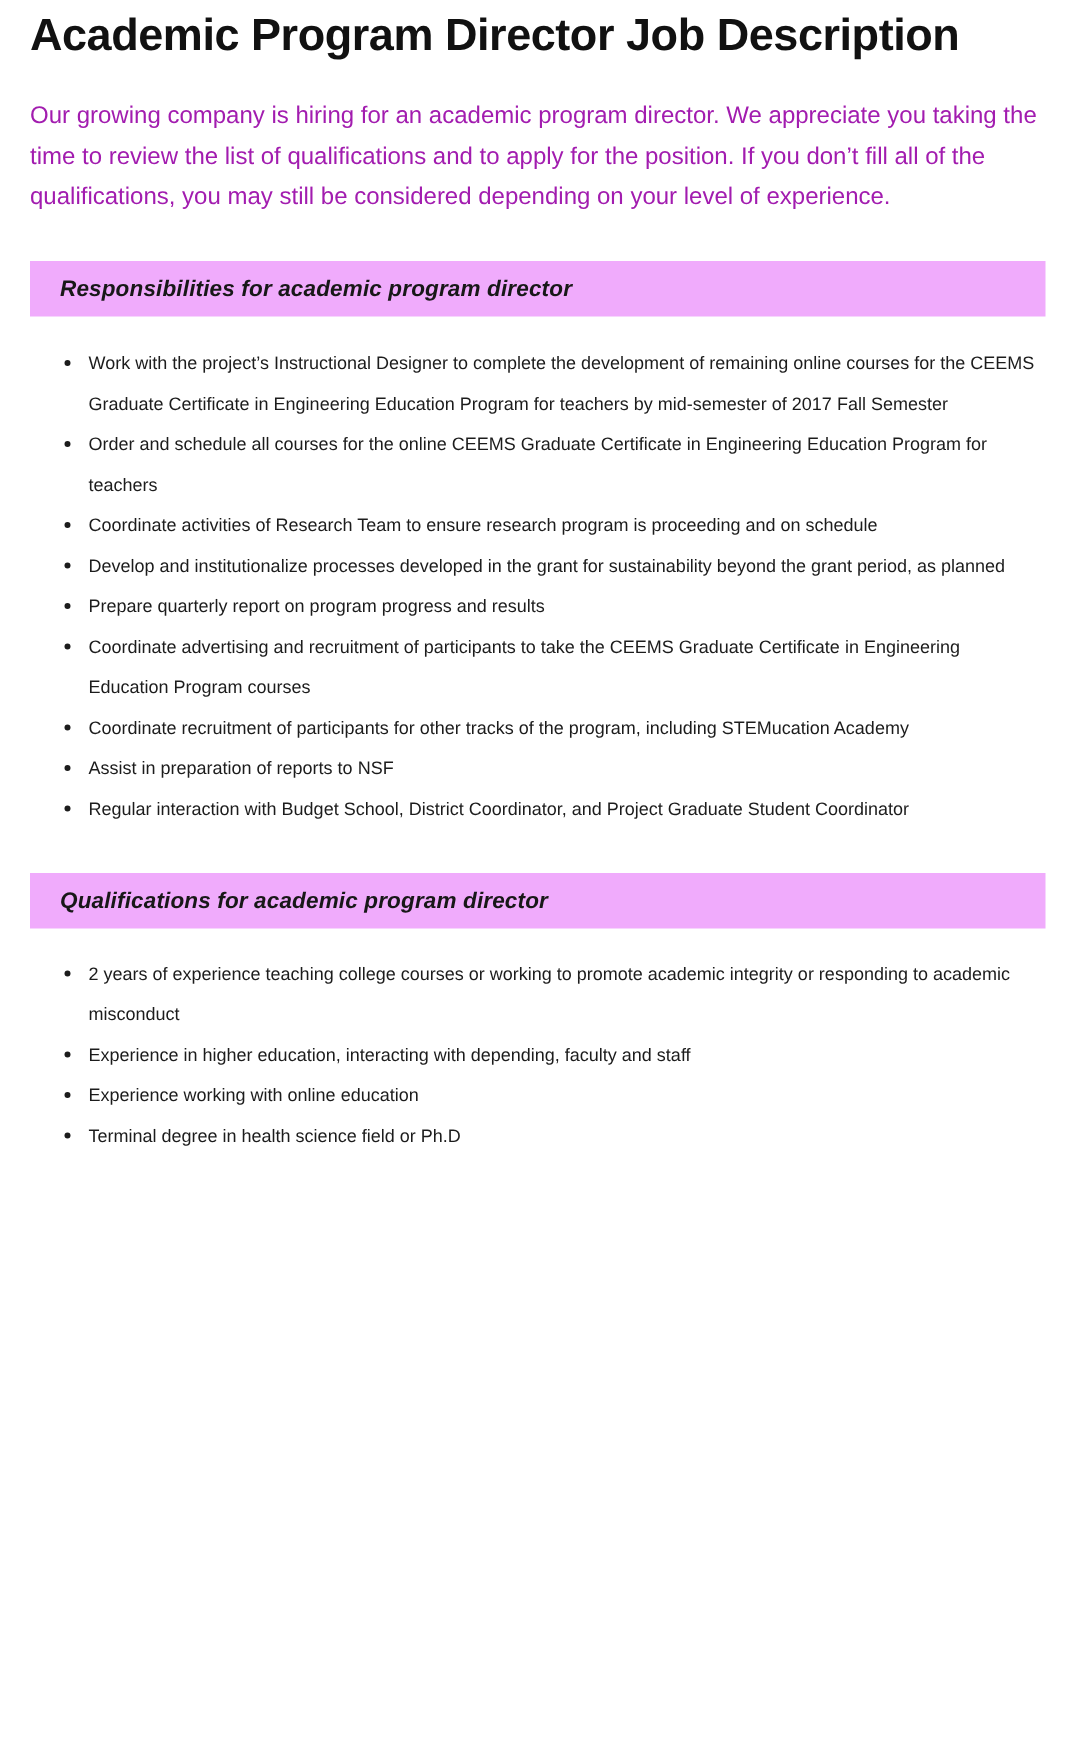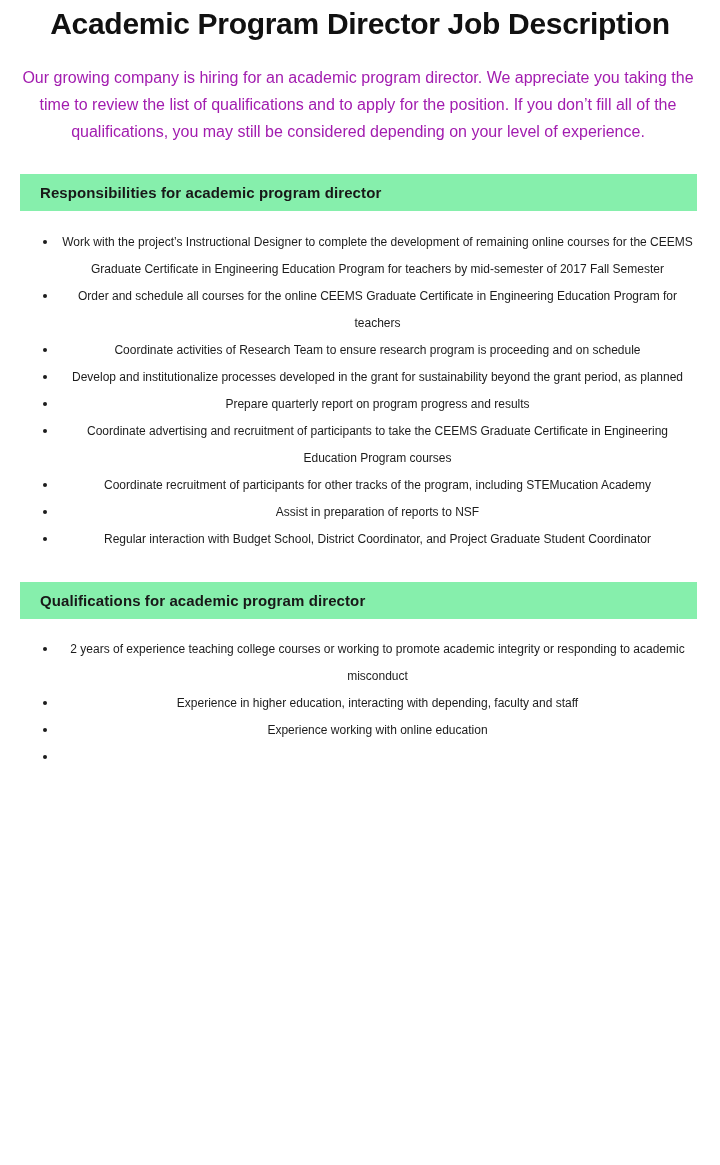--- a/index.html
+++ b/index.html
@@ -12,21 +12,20 @@
     min-height: 1165px;
     font-family: "Liberation Sans", sans-serif;
     color: #1a1a1a;
     -webkit-font-smoothing: antialiased;
   }
 
   .page {
     width: 720px;
     box-sizing: border-box;
     padding: 0;
-    text-align: center;
   }
 
   .doc-title {
     margin: 0;
     padding: 4px 20px 0 20px;
     font-size: 30px;
     line-height: 40px;
     font-weight: bold;
     letter-spacing: -0.3px;
     color: #111111;
@@ -41,26 +40,27 @@
     max-width: 680px;
   }
 
   .section {
     margin: 0;
     padding: 0;
   }
 
   .section-bar {
     margin: 29px 23px 0 20px;
-    background: #86efac;
+    background: #f0abfc;
     height: 37px;
     display: flex;
     align-items: center;
     padding: 0 0 0 20px;
     box-sizing: border-box;
+    font-style: italic;
   }
 
   .section-bar-label {
     font-size: 15px;
     font-weight: bold;
     line-height: 20px;
     color: #181818;
     letter-spacing: 0.1px;
   }
 
@@ -121,18 +121,18 @@
   </div>
 
   <div class="section section-qualifications">
     <div class="section-bar">
       <span class="section-bar-label">Qualifications for academic program director</span>
     </div>
     <ul class="bullets">
       <li><span class="bullet-dot"></span><span>2 years of experience teaching college courses or working to promote academic integrity or responding to academic misconduct</span></li>
       <li><span class="bullet-dot"></span><span>Experience in higher education, interacting with depending, faculty and staff</span></li>
       <li><span class="bullet-dot"></span><span>Experience working with online education</span></li>
-      <li><span class="bullet-dot"></span></li>
+      <li><span class="bullet-dot"></span><span>Terminal degree in health science field or Ph.D</span></li>
     </ul>
   </div>
 
   <div class="spacer-bottom"></div>
 </div>
 
 </body></html>

